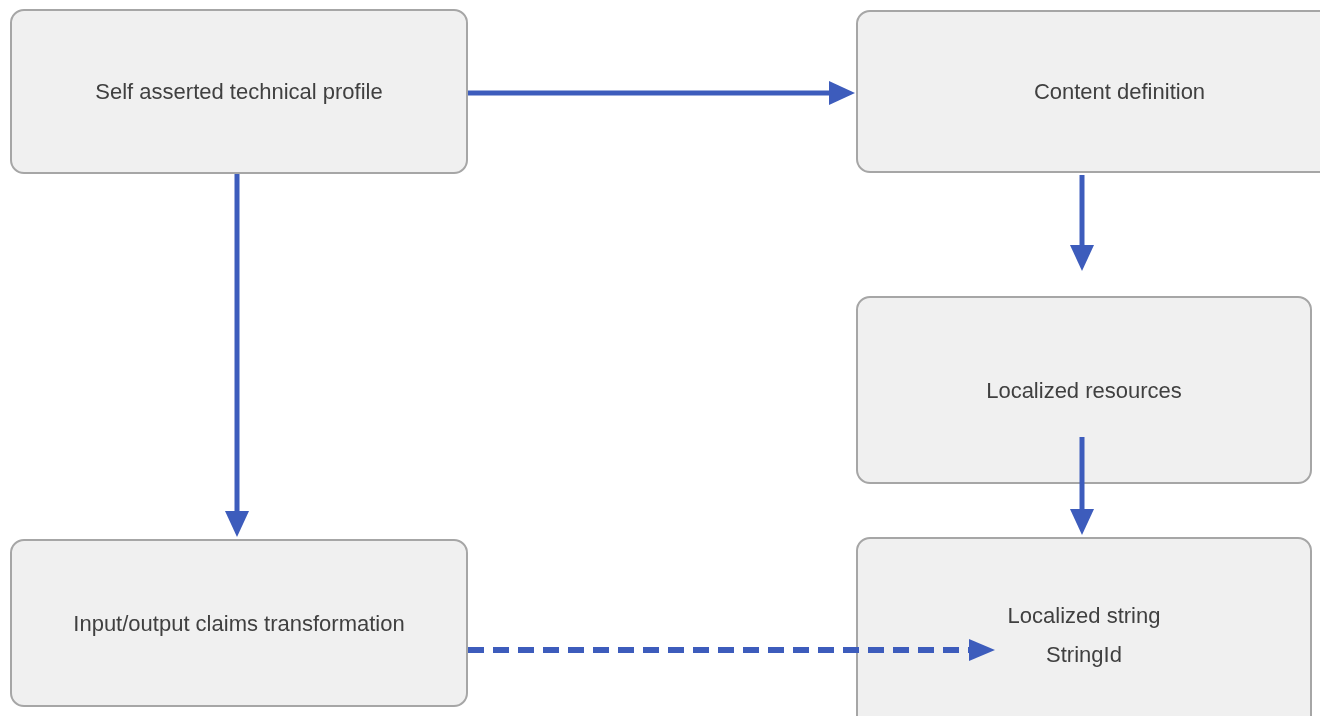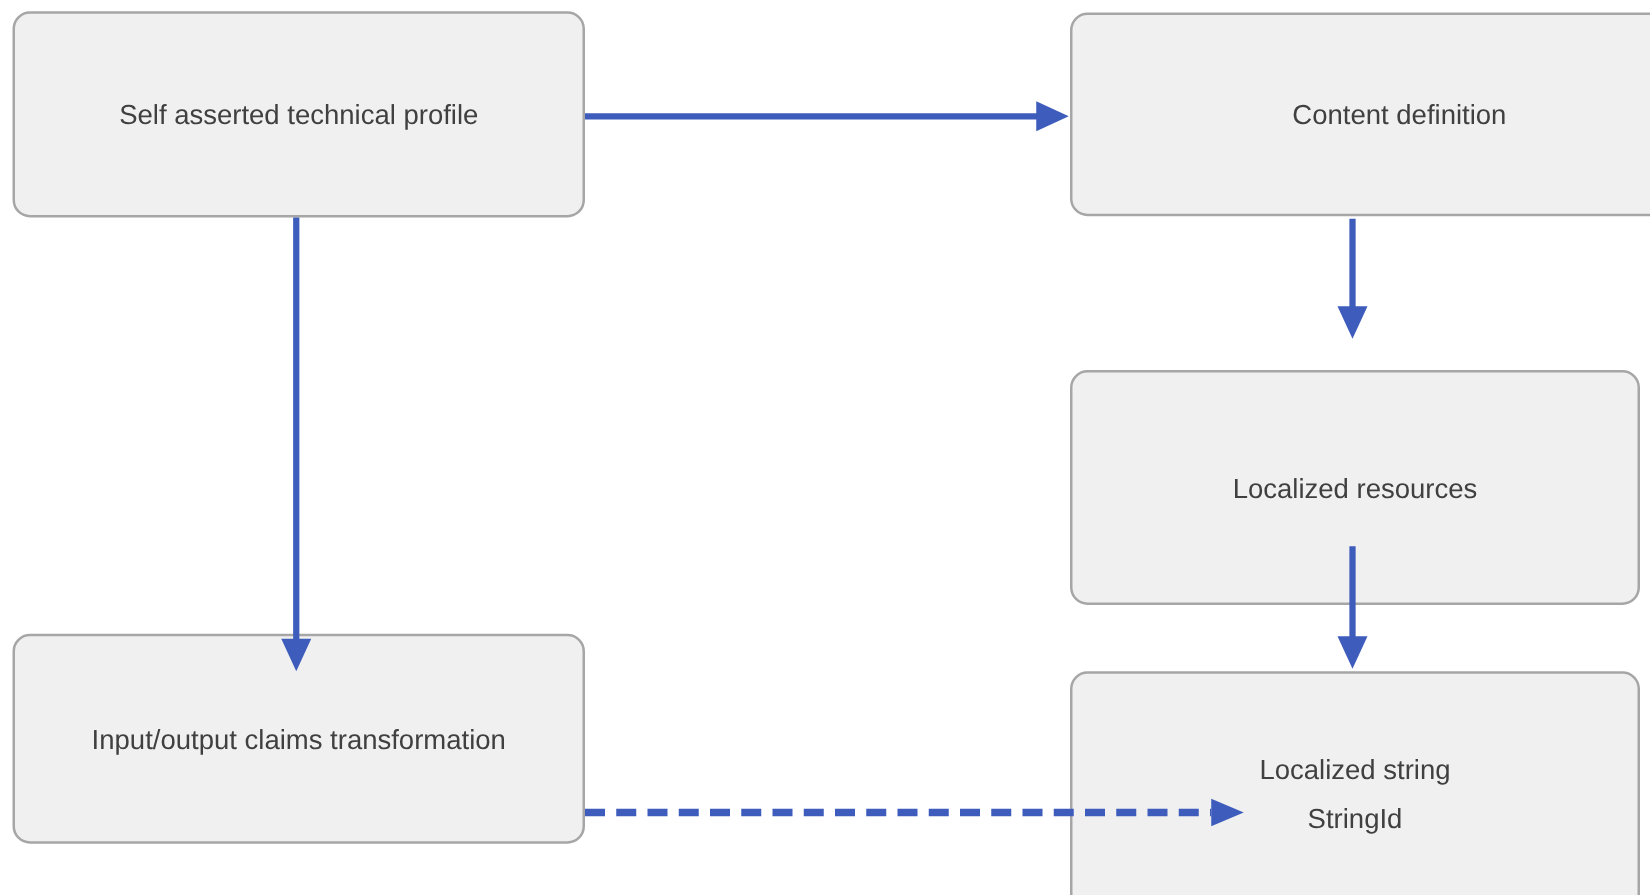--- a/index.html
+++ b/index.html
@@ -30,21 +30,21 @@
     line-height: 39px;
     padding: 0 30px;
     z-index: 1;
   }
   .node .label { display: block; }
   .node .emphasis { font-weight: 400; }
   #node-self-asserted      { left: 10px;  top: 9px;   width: 458px; height: 165px; }
   #node-content-definition { left: 856px; top: 10px;  width: 527px; height: 163px; }
   #node-localized-resources{ left: 856px; top: 273px; width: 456px; height: 188px; margin-top: 23px; }
   #node-localized-string   { left: 856px; top: 537px; width: 456px; height: 195px; }
-  #node-input-output       { left: 10px;  top: 507px; width: 458px; height: 168px; }
+  #node-input-output       { left: 10px;  top: 539px; width: 458px; height: 168px; }
   svg.arrows {
     position: absolute;
     left: 0;
     top: 0;
     width: 1320px;
     height: 716px;
     z-index: 2;
     pointer-events: none;
   }
 </style>

